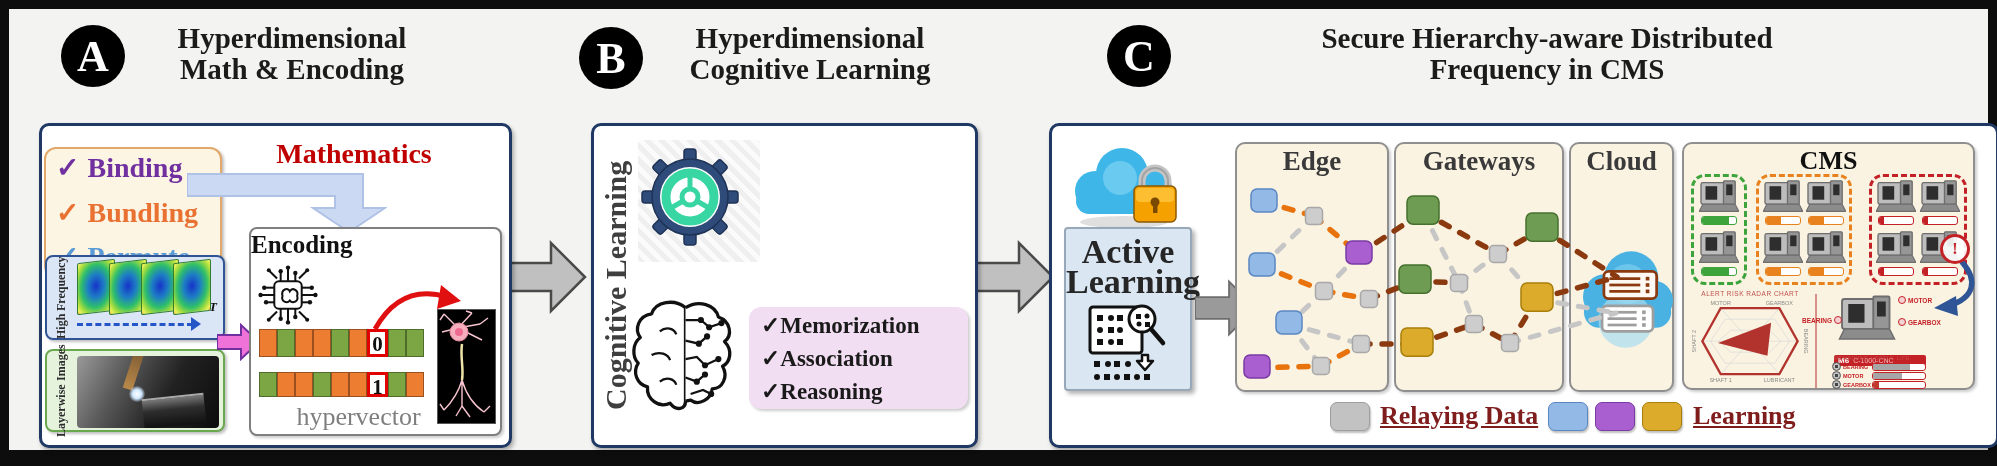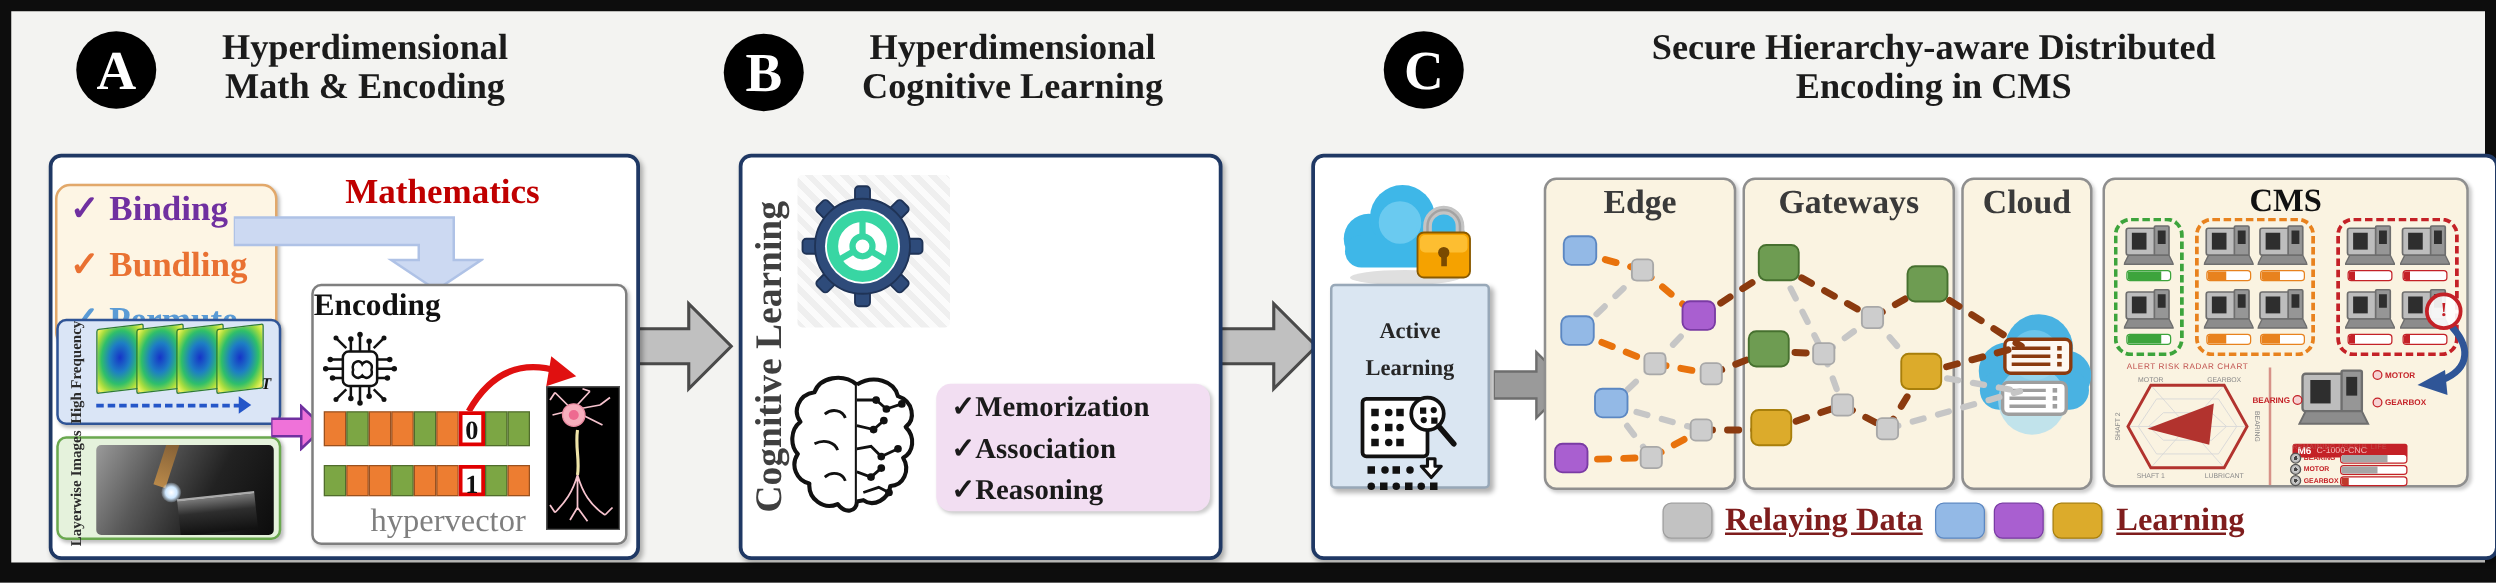--- a/index.html
+++ b/index.html
@@ -56,21 +56,21 @@
               writing-mode:vertical-rl;transform:rotate(180deg);font-size:30px;font-weight:bold;color:#3f3f3f;}
   .hatch{position:absolute;background:repeating-linear-gradient(45deg,#efefef 0 5px,#fbfbfb 5px 10px);border-radius:4px;}
   .taskbox{position:absolute;left:155px;width:219px;background:#F2DEF2;border-radius:12px;
            box-shadow:2px 2px 3px rgba(0,0,0,.2);display:flex;flex-direction:column;justify-content:center;
            padding-left:12px;box-sizing:border-box;}
   .task-row{font-size:23px;font-weight:bold;color:#1a1a1a;line-height:33px;white-space:nowrap;}
   
   .al-box{position:absolute;left:12px;top:101px;width:128px;height:164px;background:#DAE6F2;
           border:2px solid #98A8B8;border-radius:4px;box-shadow:3px 3px 4px rgba(0,0,0,.3);
           text-align:center;box-sizing:border-box;}
-  .al-text{font-size:18px;font-weight:bold;color:#262626;line-height:30px;margin-top:20px;}
+  .al-text{font-size:34px;font-weight:bold;color:#262626;line-height:30px;margin-top:8px;}
   .col{position:absolute;top:16px;height:250px;background:#FAF3E1;border:2px solid #8f8f8f;border-radius:10px;
        box-sizing:border-box;box-shadow:2px 2px 3px rgba(0,0,0,.2);}
   .col-title{position:absolute;left:0;top:2px;width:100%;text-align:center;font-size:27px;font-weight:bold;color:#3a3a3a;}
   .mgroup{position:absolute;border:3px dashed;border-radius:14px;box-sizing:border-box;}
   .mcell{position:absolute;text-align:center;}
   .mbar{margin:1px auto 0;width:34px;height:7px;background:#fff;border:1.5px solid;border-radius:3px;overflow:hidden;}
   .mbar>span{display:block;height:100%;}
   .alert{position:absolute;width:24px;height:24px;border:3px solid #C42127;border-radius:50%;
          background:rgba(255,255,255,.9);color:#C42127;font-weight:bold;font-size:16px;line-height:24px;
          text-align:center;z-index:4;}
@@ -125,21 +125,21 @@
 
     <div class="badge" style="left:570px;top:18px">B</div>
     <div class="ptitle" style="left:636px;top:14px;width:330px">
       <div>Hyperdimensional</div>
       <div>Cognitive Learning</div>
     </div>
 
     <div class="badge" style="left:1098px;top:16px">C</div>
     <div class="ptitle" style="left:1166px;top:14px;width:744px">
       <div>Secure Hierarchy-aware Distributed</div>
-      <div>Encoding in CMS</div>
+      <div>Frequency in CMS</div>
     </div>
 
     <svg class="abs" style="left:498px;top:228px" width="80" height="80" viewBox="0 0 80 80">
       <polygon points="0,26 44,26 44,6 78,40 44,74 44,54 0,54" fill="#C0C0C0" stroke="#4A4A4A" stroke-width="2.5"></polygon>
     </svg>
     <svg class="abs" style="left:966px;top:228px" width="80" height="80" viewBox="0 0 80 80">
       <polygon points="0,26 44,26 44,6 78,40 44,74 44,54 0,54" fill="#C0C0C0" stroke="#4A4A4A" stroke-width="2.5"></polygon>
     </svg>
 
     <div class="pbox" style="left:30px;top:114px;width:467px;height:319px">

